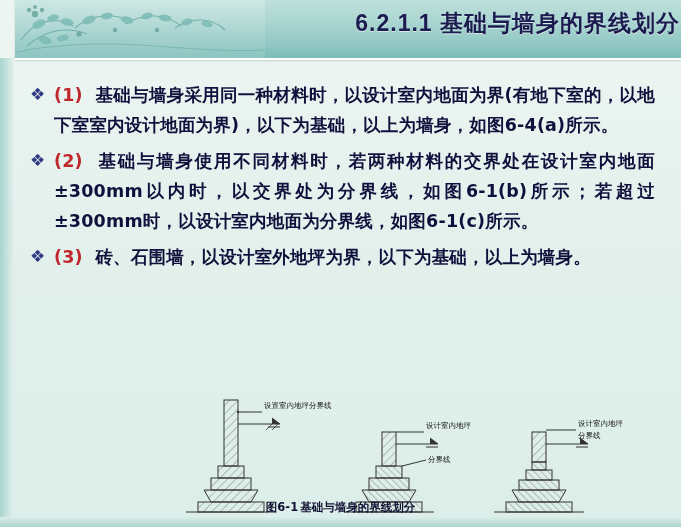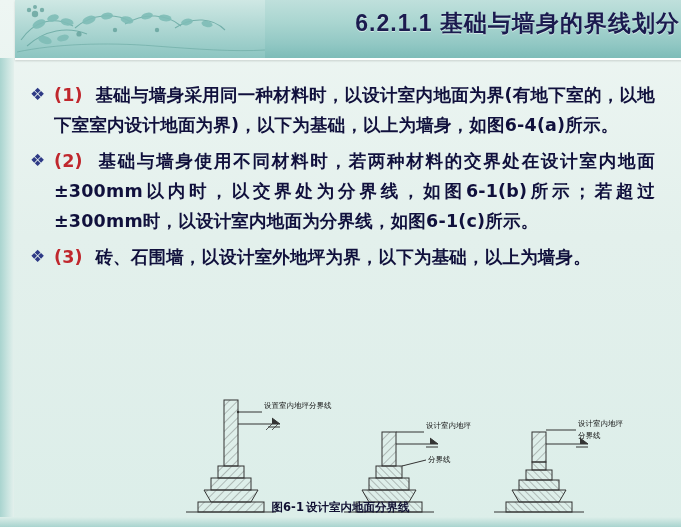--- a/index.html
+++ b/index.html
@@ -273,18 +273,18 @@
           <text x="94" y="32" font-family="DejaVu Sans, Liberation Sans, sans-serif" font-size="7.5" fill="#111" stroke="none">设计室内地坪</text>
           <text x="94" y="44" font-family="DejaVu Sans, Liberation Sans, sans-serif" font-size="7.5" fill="#111" stroke="none">分界线</text>
           <text x="48" y="138" font-family="DejaVu Sans, Liberation Sans, sans-serif" font-size="9" fill="#111" stroke="none" text-anchor="middle">(c)</text>
         </g>
 
       </g>
     </svg>
   </div>
 
   <div class="fig-caption">
-    <span class="cap-num">图6-1</span><span>设计室内地面分界线</span>
+    <span class="cap-num">图6-1</span><span>基础与墙身的界线划分</span>
   </div>
 
   <div class="bottom-ribbon"></div>
 
 </div>
 
 </body></html>

